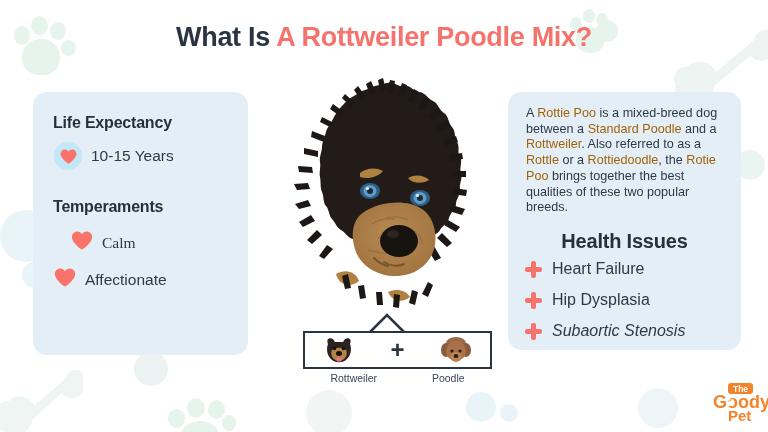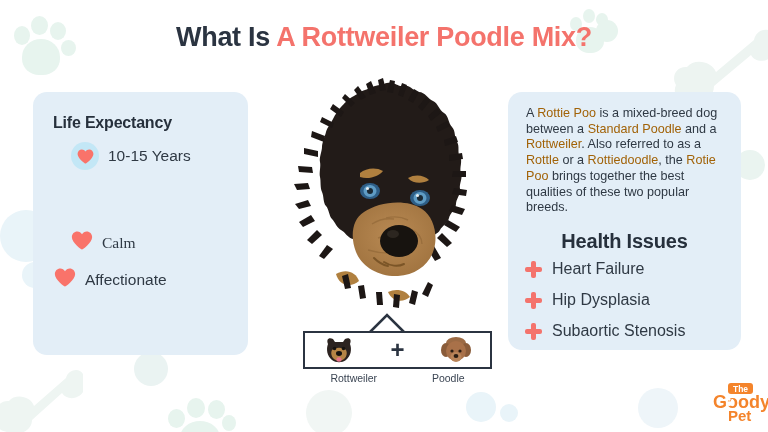--- a/index.html
+++ b/index.html
@@ -142,29 +142,30 @@
     <div class="blob" style="left:638px;top:388px;width:40px;height:40px;background:#eef5f9;"></div>
   </div>
 
   <div class="title">
     <span>What Is </span><span class="accent">A Rottweiler Poodle Mix?</span>
   </div>
 
   <div class="panel" id="left-panel">
     <div class="sec-title" style="position:absolute;left:0;top:22px;">Life Expectancy</div>
 
-    <div class="row" style="position:absolute;left:38px;top:50px;">
+    <div class="row" style="position:absolute;left:21px;top:50px;">
       <span class="heart-circle">
         <svg width="17" height="15" viewBox="0 0 24 21">
             <path fill="#f9736a" d="M12 20.5C11.4 20.5 0.8 12.7 0.8 6.8 0.8 3.1 3.5 0.5 6.8 0.5c2.2 0 4.2 1.3 5.2 3 1-1.7 3-3 5.2-3 3.3 0 6 2.6 6 6.3 0 5.9-10.6 13.7-11.2 13.7z"></path>
           </svg>
       </span>
       <span class="txt">10-15 Years</span>
     </div>
 
+    <div class="sec-title" style="position:absolute;left:0;top:106px;">Temperaments</div>
 
     <div class="row" style="position:absolute;left:38px;top:139px;font-family:Liberation Serif, serif;">
       <span style="flex:0 0 22px;">
         <svg width="22" height="19" viewBox="0 0 24 21">
             <path fill="#f9736a" d="M12 20.5C11.4 20.5 0.8 12.7 0.8 6.8 0.8 3.1 3.5 0.5 6.8 0.5c2.2 0 4.2 1.3 5.2 3 1-1.7 3-3 5.2-3 3.3 0 6 2.6 6 6.3 0 5.9-10.6 13.7-11.2 13.7z"></path>
           </svg>
       </span>
       <span class="txt">Calm</span>
     </div>
 
@@ -185,21 +186,21 @@
     <div class="sec-title" style="position:absolute;left:0;width:233px;text-align:center;top:138px;font-size:20px;">Health Issues</div>
 
     <div class="row" style="position:absolute;left:17px;top:199px;gap:10px;">
       <span class="cross"></span>
       <span class="txt" style="font-size:16px;">Hip Dysplasia</span>
     </div>
     <div class="row" style="position:absolute;left:17px;top:168px;gap:10px;">
       <span class="cross"></span>
       <span class="txt" style="font-size:16px;">Heart Failure</span>
     </div>
-    <div class="row" style="position:absolute;left:17px;top:230px;gap:10px;">
+    <div class="row" style="position:absolute;left:17px;top:230px;gap:10px;font-style:italic;">
       <span class="cross"></span>
       <span class="txt" style="font-size:16px;">Subaortic Stenosis</span>
     </div>
   </div>
 
   <div id="dog-wrap">
     <svg viewBox="0 0 236 250" xmlns="http://www.w3.org/2000/svg">
       <defs>
         <radialGradient id="muzzleG" cx="50%" cy="45%" r="60%">
           <stop offset="0%" stop-color="#b98a54"></stop>

